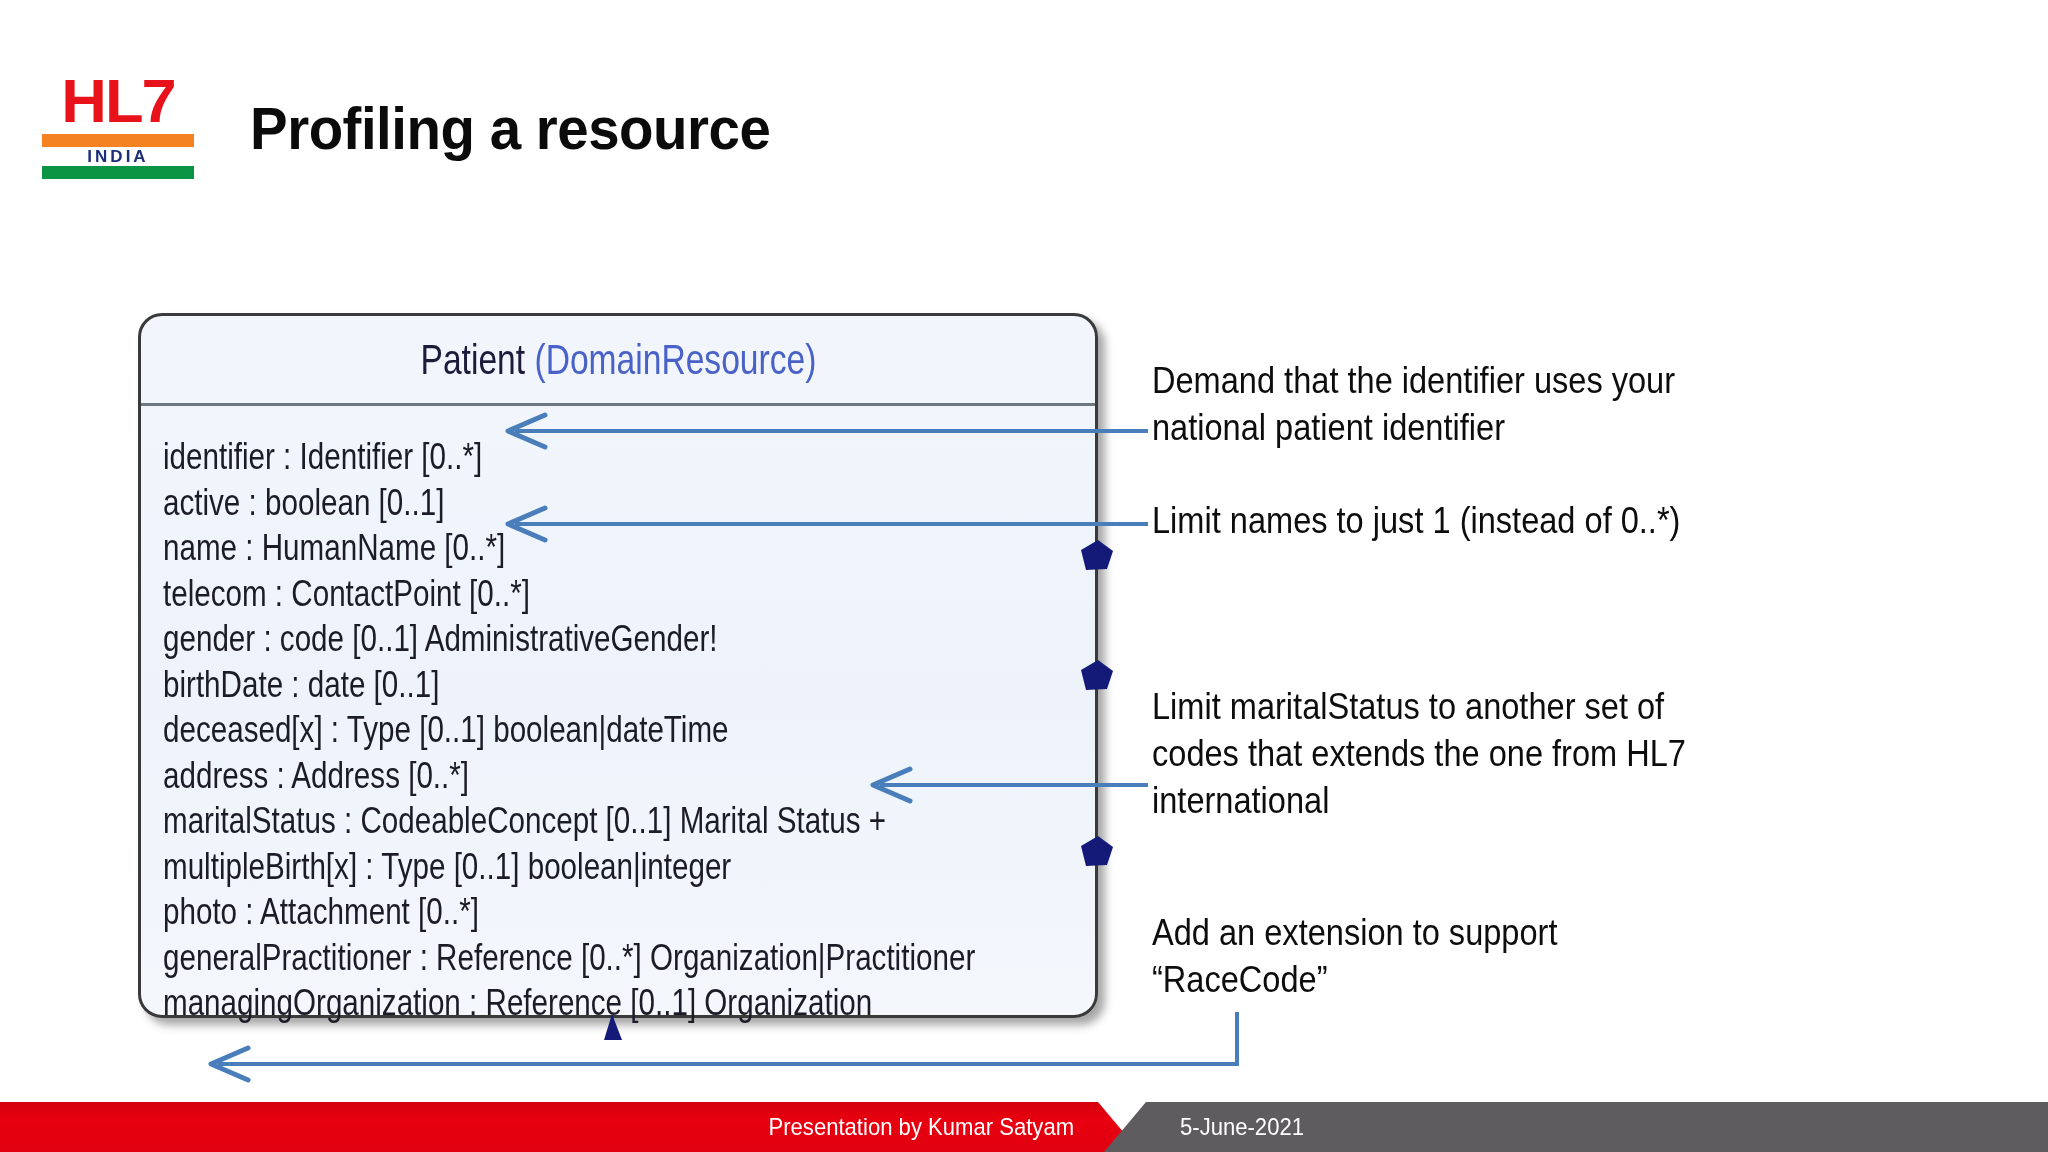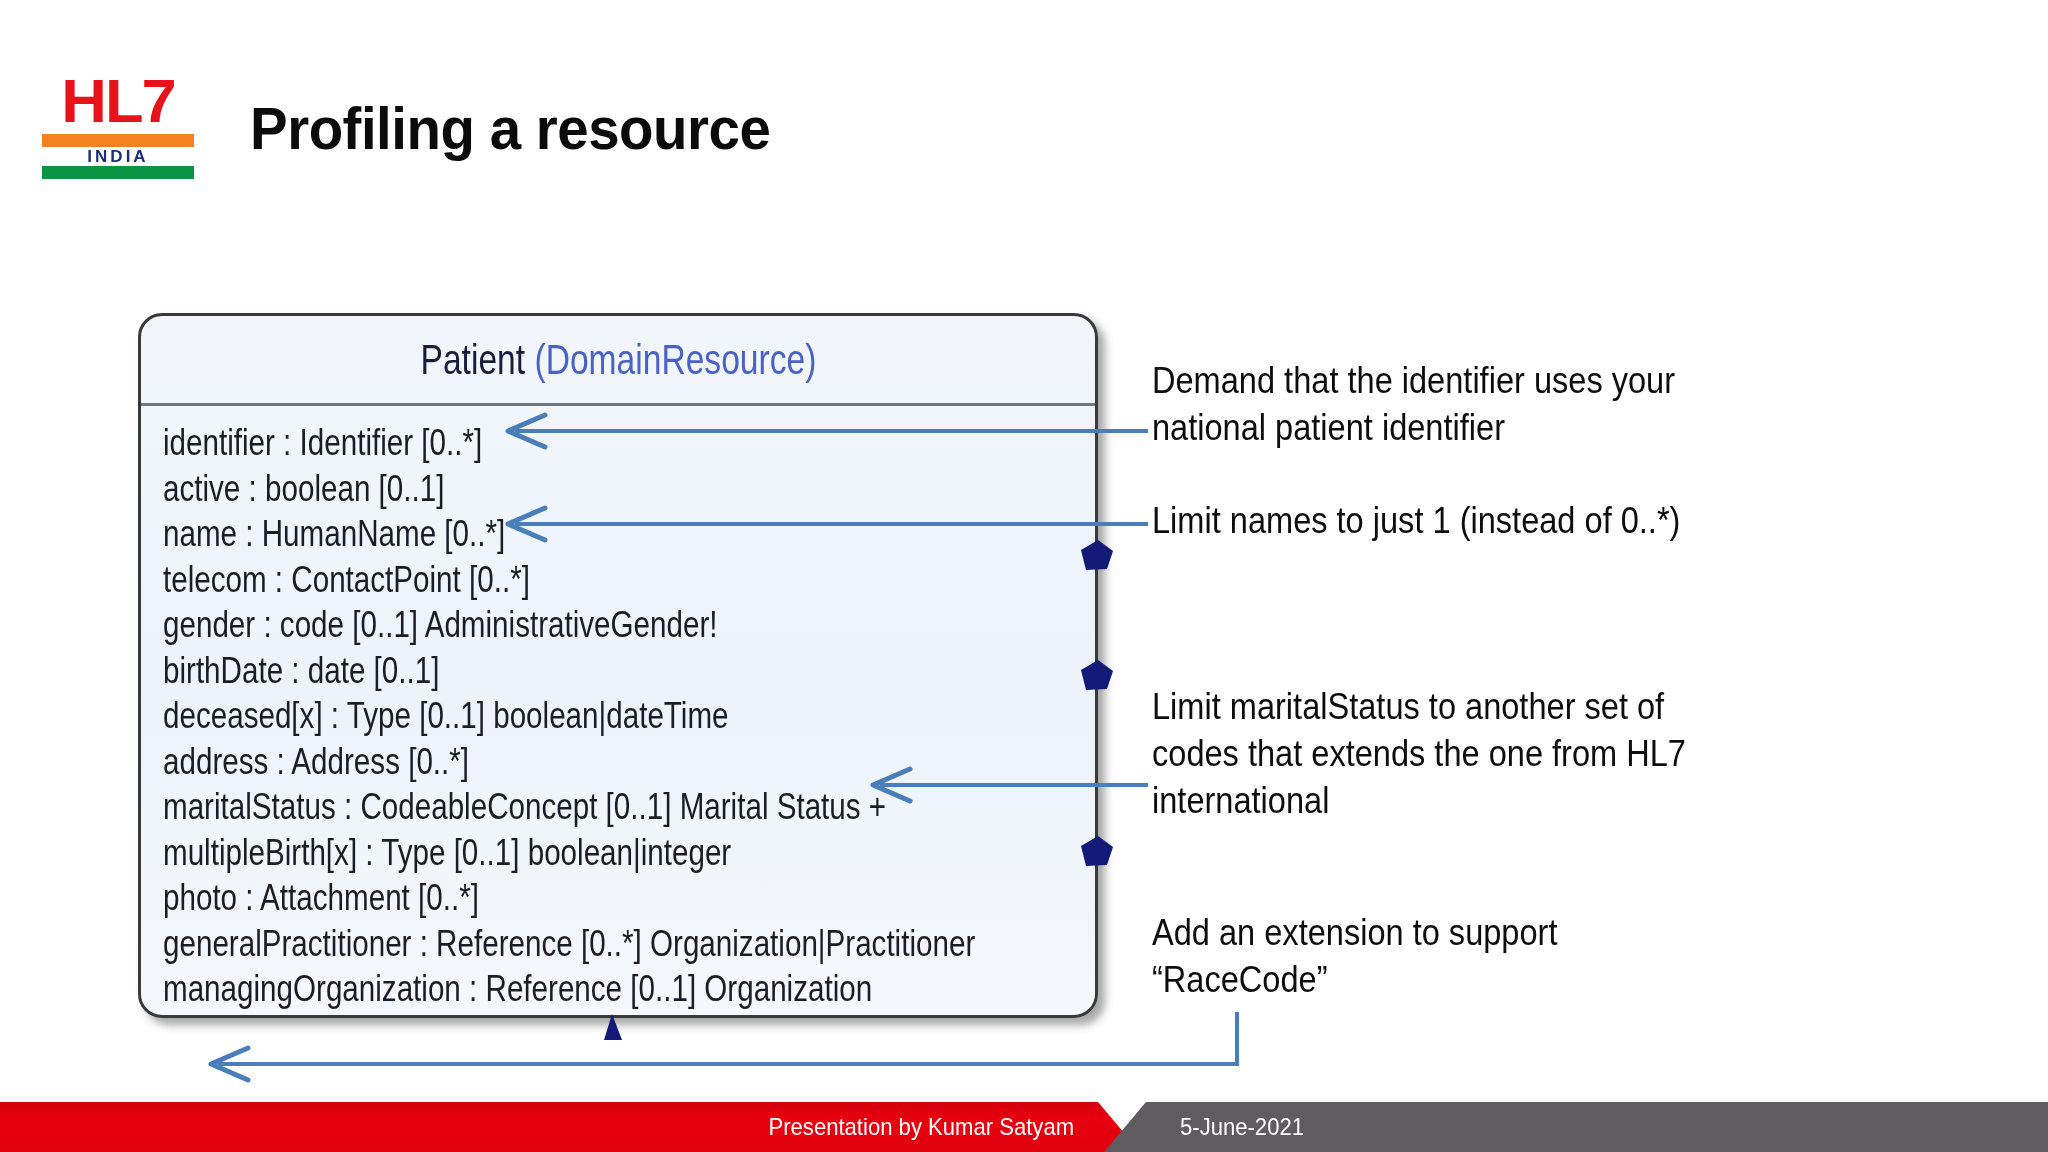--- a/index.html
+++ b/index.html
@@ -100,21 +100,21 @@
     font-size: 42px;
     line-height: 44px;
     white-space: nowrap;
     transform: scaleX(0.80);
     transform-origin: center center;
   }
   #uml-title .cls { color: #1b1b3a; }
   #uml-title .base { color: #4a62c8; }
 
   #uml-attrs {
-    padding: 14px 0 0 22px;
+    padding: 28px 0 0 22px;
   }
   .uml-attr {
     font-family: "Liberation Sans Narrow", "Liberation Sans", sans-serif;
     font-size: 37px;
     line-height: 45.5px;
     color: #1c1c28;
     white-space: nowrap;
     transform: scaleX(0.80);
     transform-origin: left center;
   }

